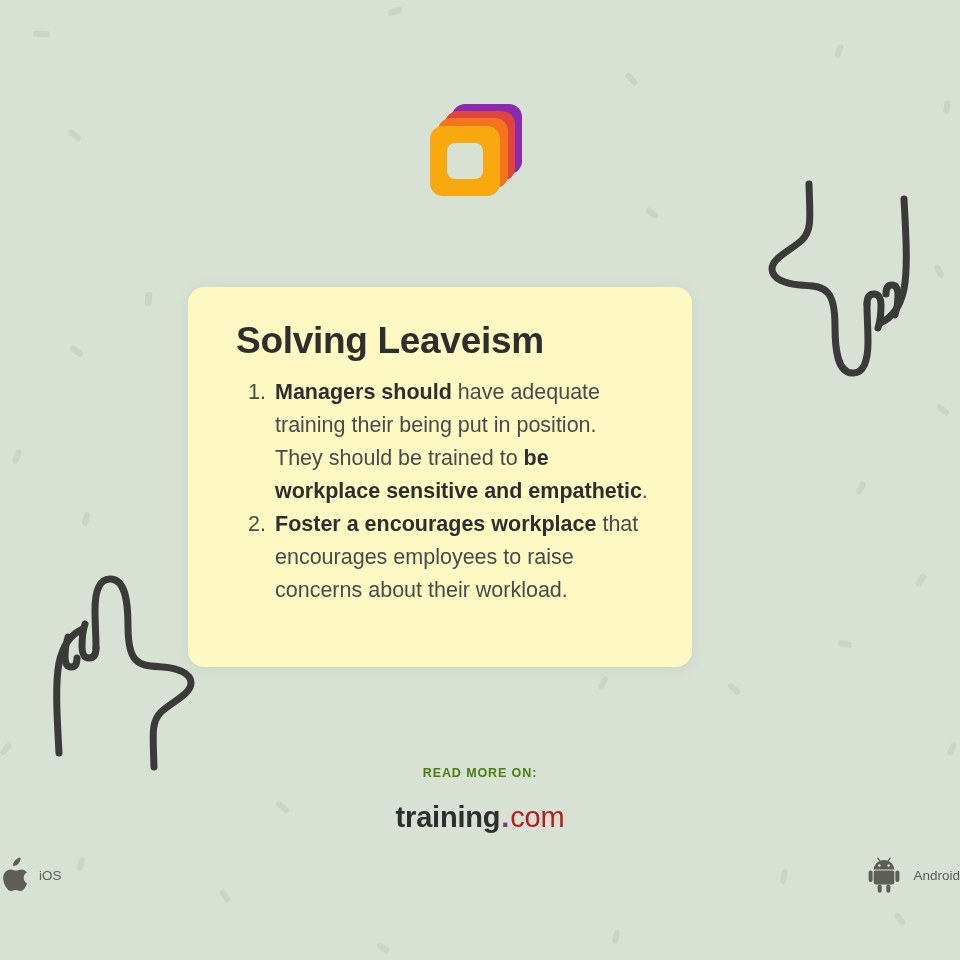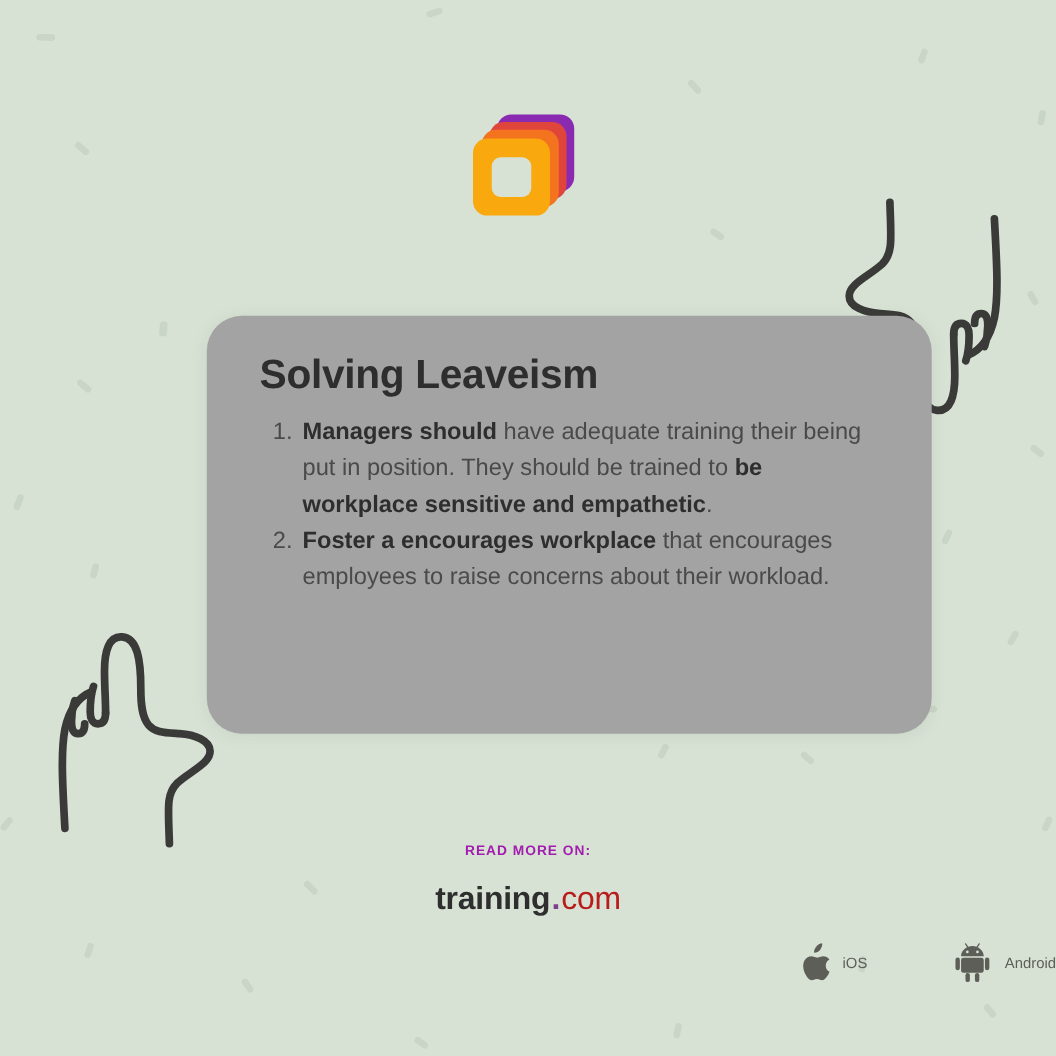--- a/index.html
+++ b/index.html
@@ -69,24 +69,24 @@
     height: 36px;
     border-radius: 8px;
     background: #d7e2d4;
   }
 
   
   #card {
     position: absolute;
     left: 188px;
     top: 287px;
-    width: 659px;
+    width: 504px;
     height: 380px;
-    background: #a3a3a3;
-    border-radius: 32px;
+    background: #fef9c3;
+    border-radius: 16px;
     box-shadow: 0 2px 14px rgba(90, 110, 90, 0.10);
     box-sizing: border-box;
     padding: 34px 44px 0 48px;
   }
 
   #card-title {
     font-size: 37px;
     font-weight: bold;
     color: #2e2e2e;
     letter-spacing: -0.3px;
@@ -131,42 +131,42 @@
     position: absolute;
     left: 0;
     top: 766px;
     width: 960px;
     text-align: center;
   }
   #read-more-label {
     font-size: 12.5px;
     font-weight: bold;
     letter-spacing: 0.9px;
-    color: #a21caf;
+    color: #4d7c0f;
     margin: 0;
   }
   #wordmark {
     margin-top: 23px;
     font-size: 29px;
     color: #2e2e2e;
     letter-spacing: -0.2px;
     line-height: 1;
   }
   #wordmark .ds-name { font-weight: bold; }
   #wordmark .ds-dot {
     color: #7b3f8c;
     font-weight: bold;
     padding: 0 1px;
   }
   #wordmark .ds-tld { font-weight: normal; color: #b91c1c; }
 
   #store-badges {
     margin-top: 25px;
     display: flex;
-    justify-content: flex-end;
+    justify-content: space-between;
     align-items: center;
     gap: 80px;
   }
   .store-badge {
     display: flex;
     align-items: center;
     gap: 9px;
   }
   .store-badge .badge-label {
     font-size: 13.5px;

